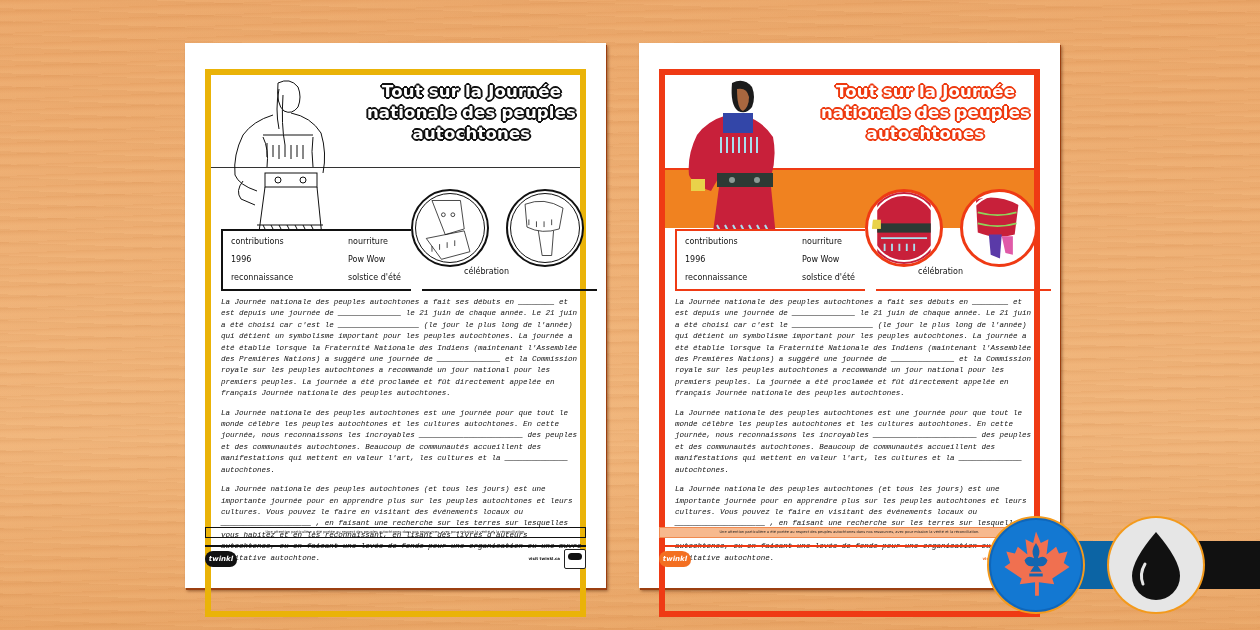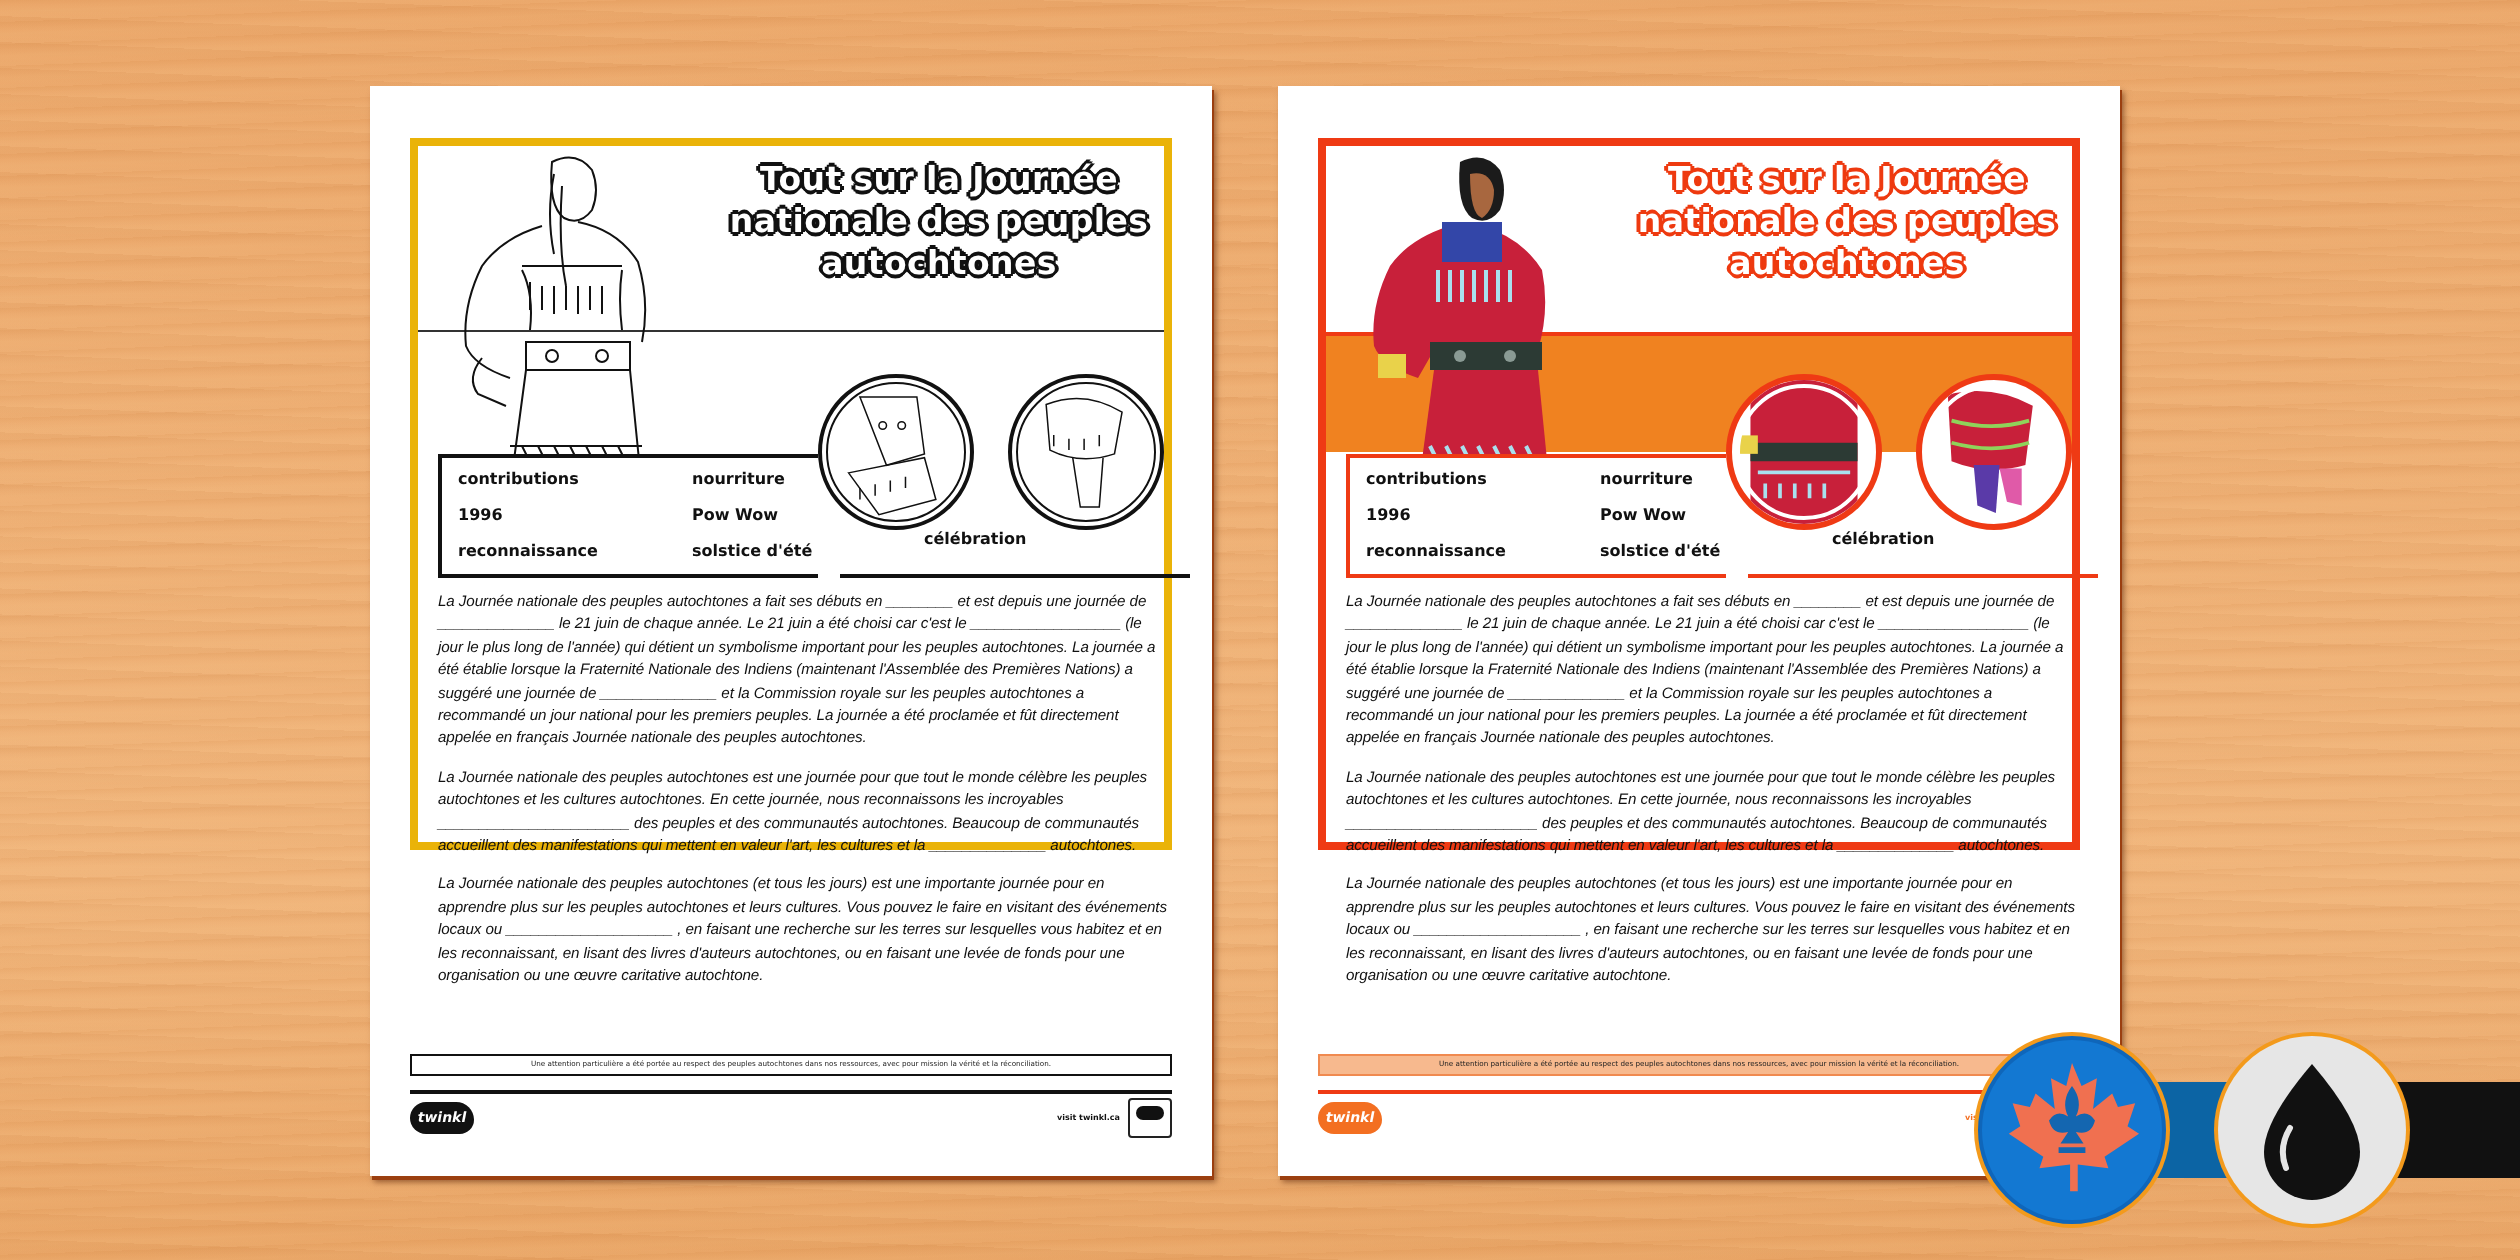--- a/index.html
+++ b/index.html
@@ -19,22 +19,22 @@
     height: 545px;
     background: #ffffff;
     box-shadow: 1px 2px 0 #9b3f10, 2px 3px 3px rgba(80,30,5,0.55);
   }
   .page.left { left: 185px; }
   .page.right { left: 639px; }
 
   .frame {
     position: absolute;
     left: 20px; top: 26px;
-    width: 381px; height: 356px;
-    border: 4px solid #eab308;
+    width: 381px; height: 548px;
+    border: 6px solid #eab308;
   }
   .right .frame { border-color: #ef3a14; }
 
   .title {
     position: absolute;
     left: 148px; top: 6px; width: 225px;
     text-align: center;
     font-family: "DejaVu Sans", sans-serif;
     font-weight: bold;
     font-size: 16.5px;
@@ -86,27 +86,27 @@
     background: #fff;
   }
   .wordbank-right-part {
     position: absolute; left: 211px; top: 190px; width: 175px; height: 26px;
     border-bottom: 2px solid #111;
   }
   .right .wordbank { border-color: #ef3a14; }
   .right .wordbank-right-part { border-color: #ef3a14; }
   .wb-word {
     position: absolute;
-    font-size: 8px; font-weight: bold; color: #111;
+    font-size: 8px; font-weight: normal; color: #111;
     white-space: nowrap;
   }
 
   .body-text {
     position: absolute; left: 10px; top: 222px; width: 365px;
-    font-family: Liberation Sans, sans-serif;
+    font-family: Liberation Mono, monospace;
     font-style: italic;
     font-size: 7.6px;
     line-height: 11.4px;
     color: #111;
     letter-spacing: -0.05px;
   }
   .body-text p { margin-bottom: 8px; }
 
   .notice {
     position: absolute; left: 20px; top: 484px; width: 381px; height: 11px;

